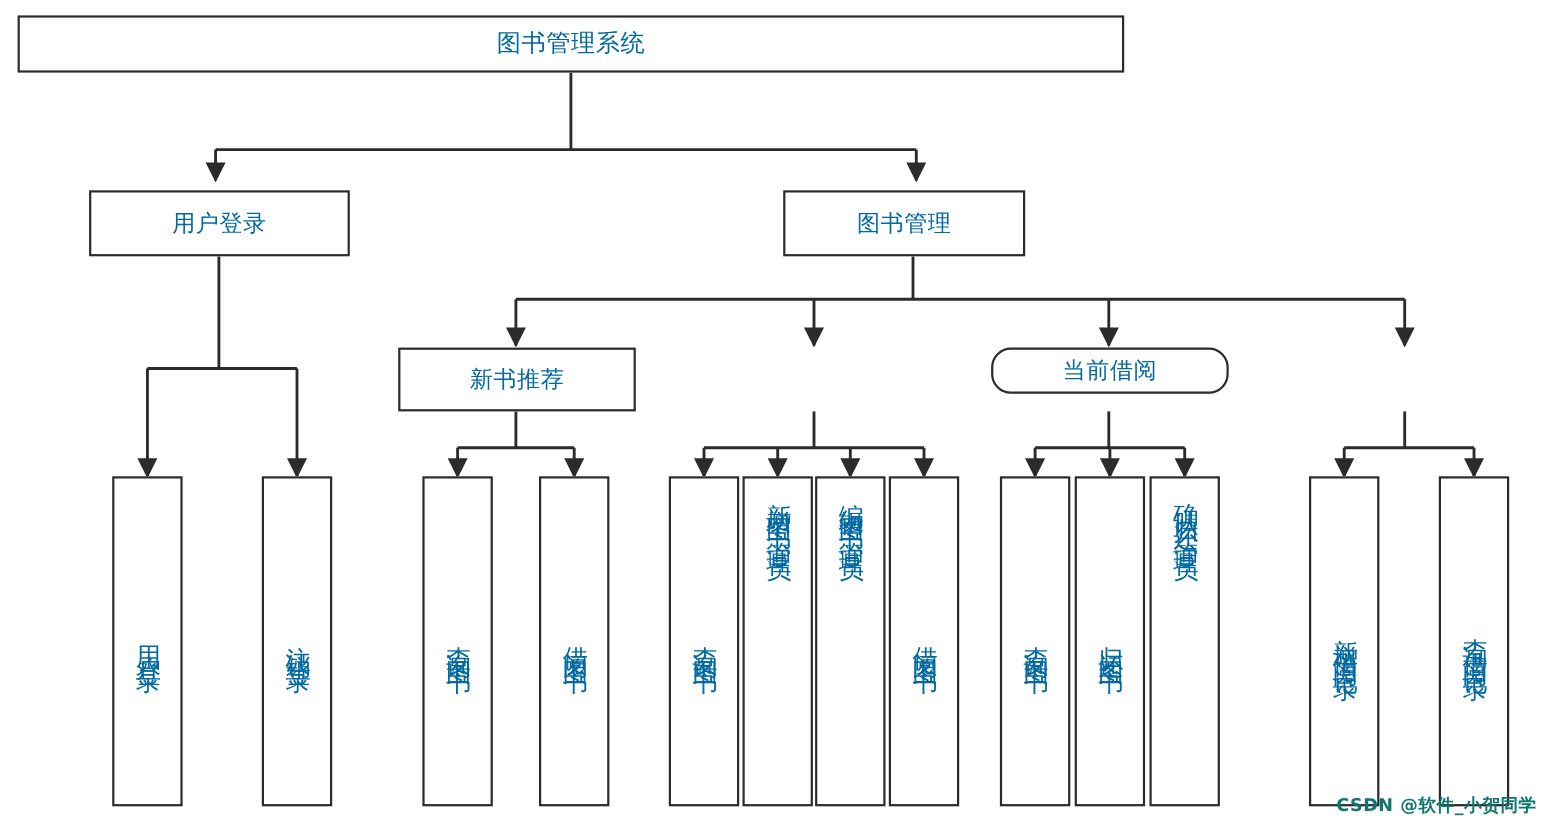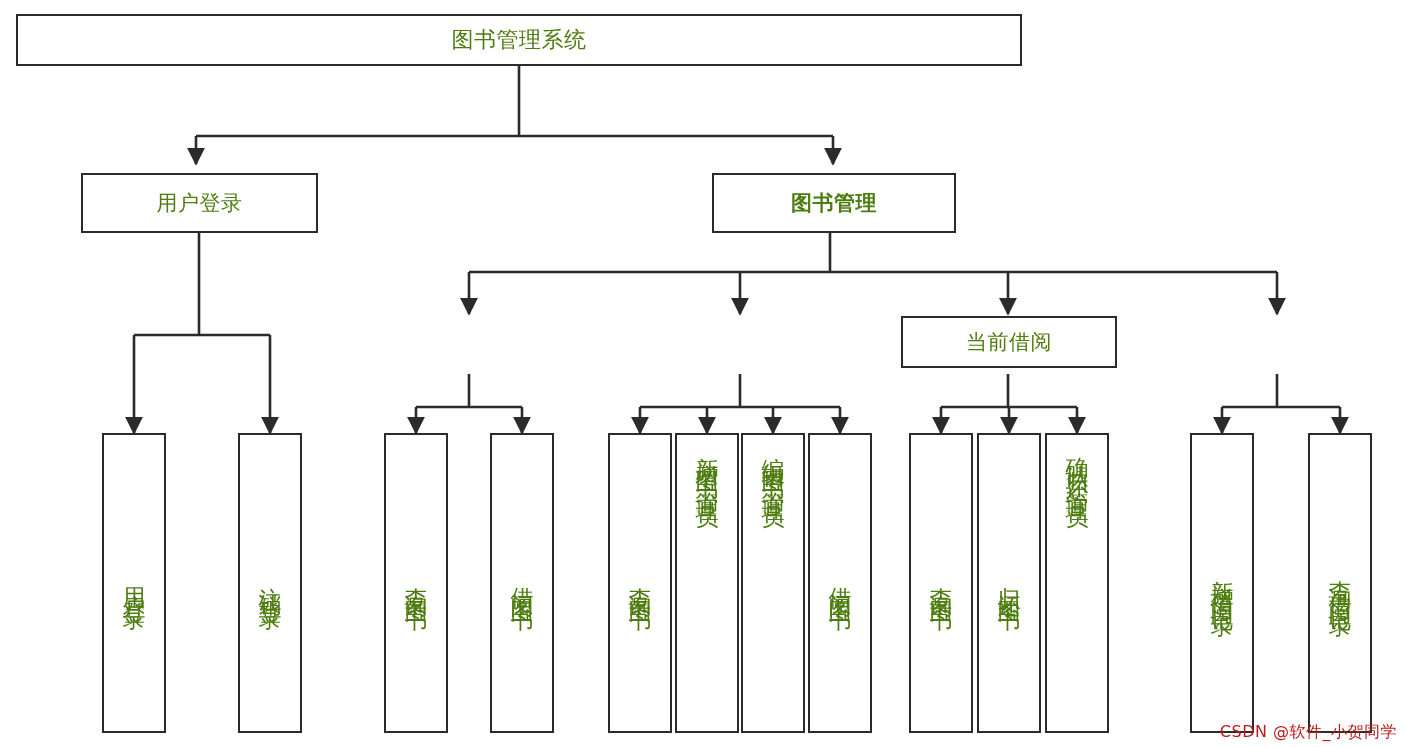--- a/index.html
+++ b/index.html
@@ -34,21 +34,21 @@
     border: 2px solid #2b2b2b;
     display: flex;
     align-items: center;
     justify-content: center;
     z-index: 2;
   }
   .node .label {
     font-size: 21px;
     line-height: 1.18;
     letter-spacing: 0.5px;
-    color: #4d7c0f;
+    color: #0369a1;
     white-space: nowrap;
   }
   .node.root .label { font-size: 22px; }
   .node.branch .label { font-size: 21px; }
 
   
   .node.leaf {
     align-items: flex-start;
     justify-content: center;
     padding-top: 0;
@@ -70,24 +70,25 @@
   }
   .node.leaf.topalign .label {
     padding-top: 4px;
   }
 
   #watermark {
     position: absolute;
     right: 8px;
     bottom: 4px;
     font-size: 16px;
-    color: #b91c1c;
+    color: #0f766e;
     letter-spacing: 0.5px;
     z-index: 5;
     white-space: nowrap;
+    font-weight: bold;
   }
 </style>
 </head>
 <body>
 
 <div id="canvas">
 
   <svg id="edges" viewBox="0 0 1405 747" xmlns="http://www.w3.org/2000/svg">
     <defs>
       <marker id="arrow" viewBox="0 0 10 10" refX="9" refY="5" markerWidth="7" markerHeight="7" orient="auto-start-reverse">
@@ -139,27 +140,30 @@
   </svg>
 
   <div class="node root" style="left:16px; top:14px; width:1006px; height:52px;">
     <span class="label">图书管理系统</span>
   </div>
 
   <div class="node branch" style="left:81px; top:173px; width:237px; height:60px;">
     <span class="label">用户登录</span>
   </div>
 
-  <div class="node branch" style="left:712px; top:173px; width:244px; height:60px;font-weight:bold;">
+  <div class="node branch" style="left:712px; top:173px; width:220px; height:60px;">
     <span class="label">图书管理</span>
   </div>
 
-
-
-  <div class="node branch" style="left:901px; top:316px; width:216px; height:52px;">
+  <div class="node branch" style="left:362px; top:316px; width:216px; height:58px;">
+    <span class="label">新书推荐</span>
+  </div>
+
+
+  <div class="node branch" style="left:901px; top:316px; width:216px; height:42px;border-radius:18px;">
     <span class="label">当前借阅</span>
   </div>
 
 
   <div class="node leaf centered" style="left:102px; top:433px; width:64px; height:300px;">
     <span class="label">用户登录</span>
   </div>
 
   <div class="node leaf centered" style="left:238px; top:433px; width:64px; height:300px;">
     <span class="label">注销登录</span>

